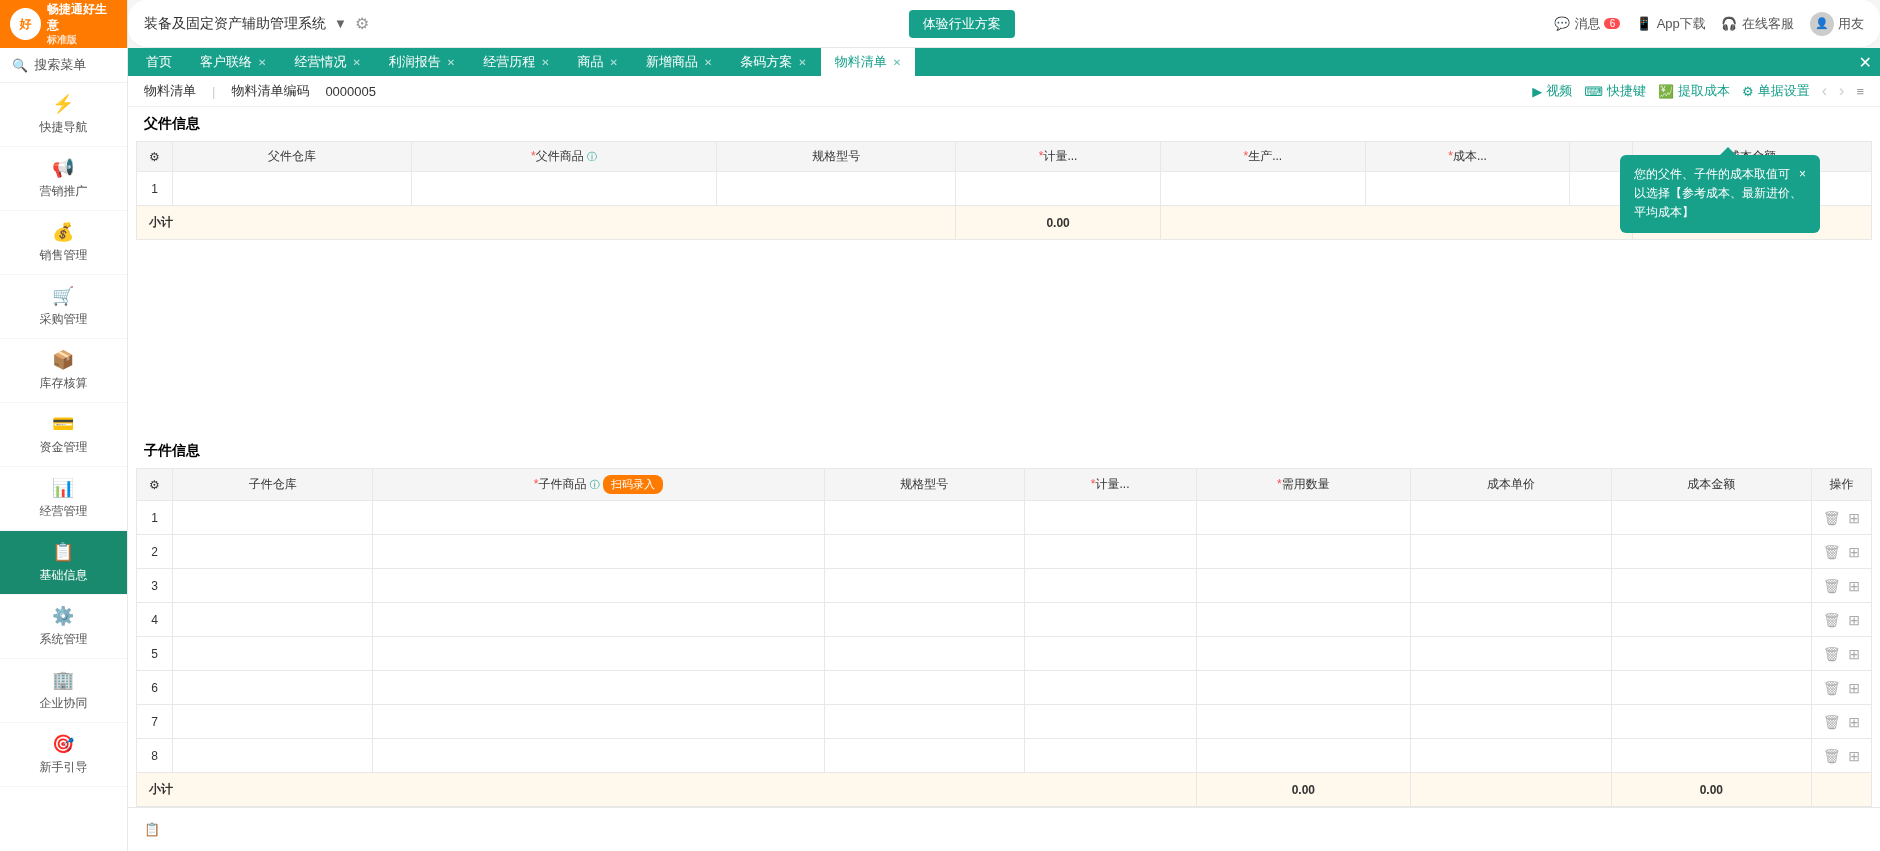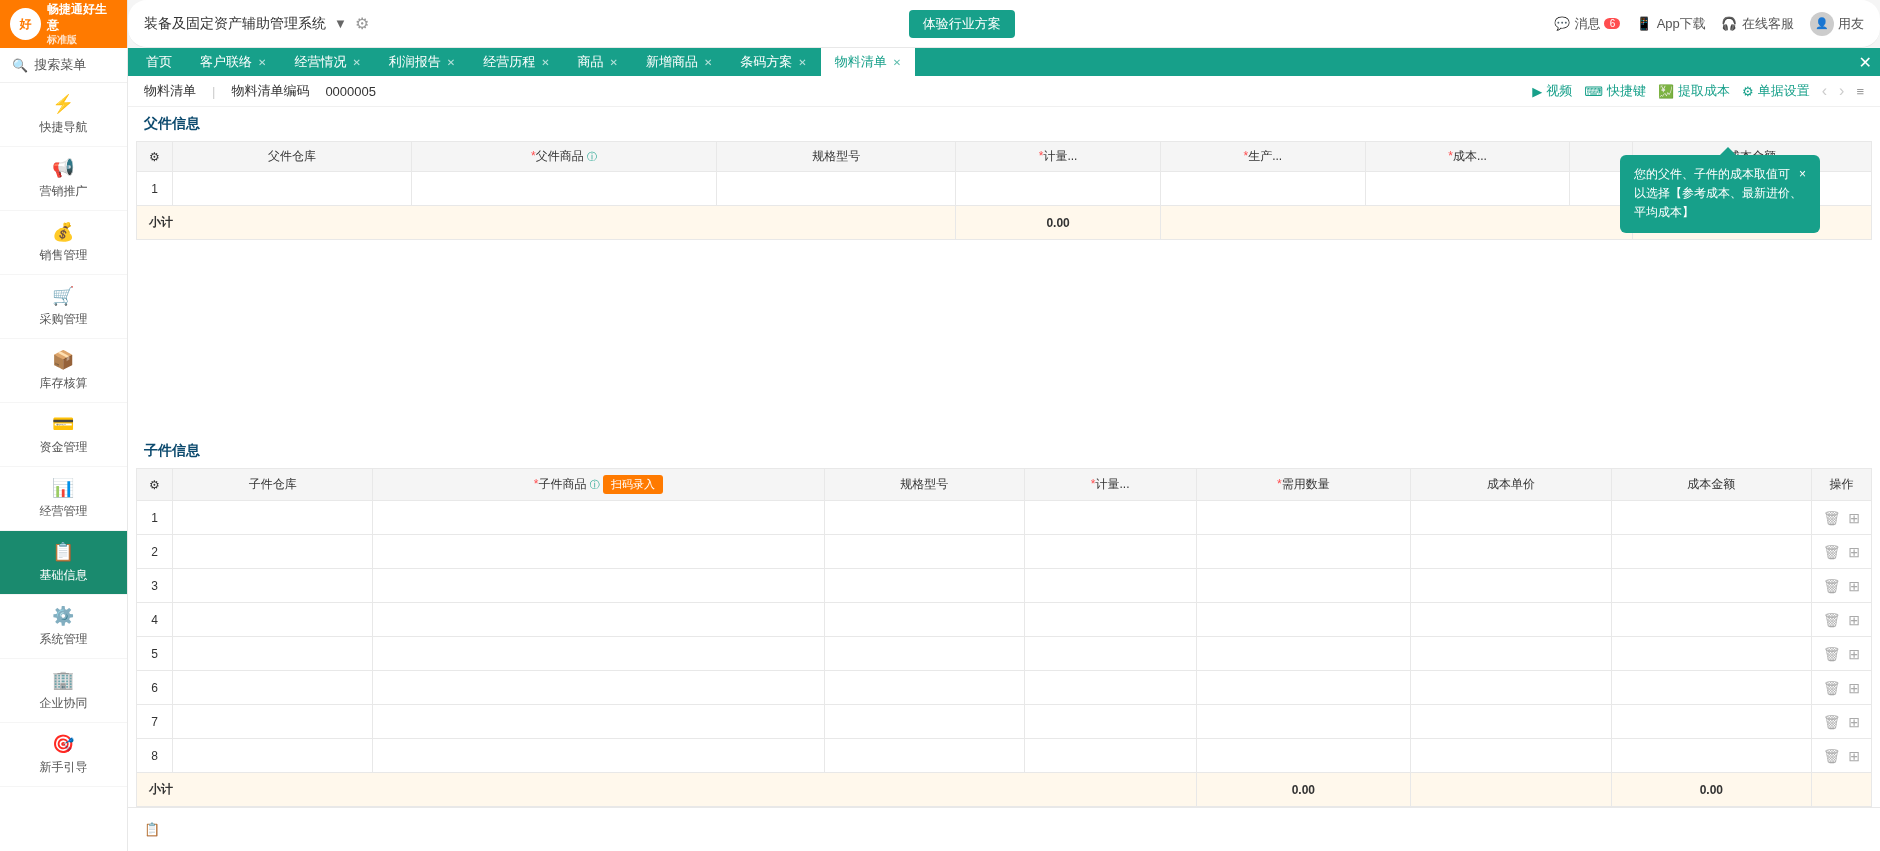--- a/index.html
+++ b/index.html
@@ -138,21 +138,21 @@
       color: #17a08a;
       cursor: pointer;
       font-size: 13px;
     }
 
     
     .section-title {
       padding: 8px 16px;
       font-size: 14px;
       font-weight: bold;
-      color: #0c4a6e;
+      color: #000000;
       background: #fff;
     }
 
     
     .data-table {
       width: 100%;
       border-collapse: collapse;
       font-size: 12px;
     }
     .data-table th {
@@ -176,21 +176,21 @@
       font-weight: bold;
     }
     .th-settings { width: 36px; }
     .col-actions { width: 60px; }
     .action-icon { color: #aaa; cursor: pointer; font-size: 14px; margin: 0 2px; }
 
     .scan-btn {
       background: #ff7a00;
       color: #fff;
       border: none;
-      border-radius: 3px;
+      border-radius: 8px;
       padding: 2px 8px;
       font-size: 11px;
       cursor: pointer;
     }
 
     
     .tooltip-box {
       position: absolute;
       background: #17a08a;
       color: #fff;

